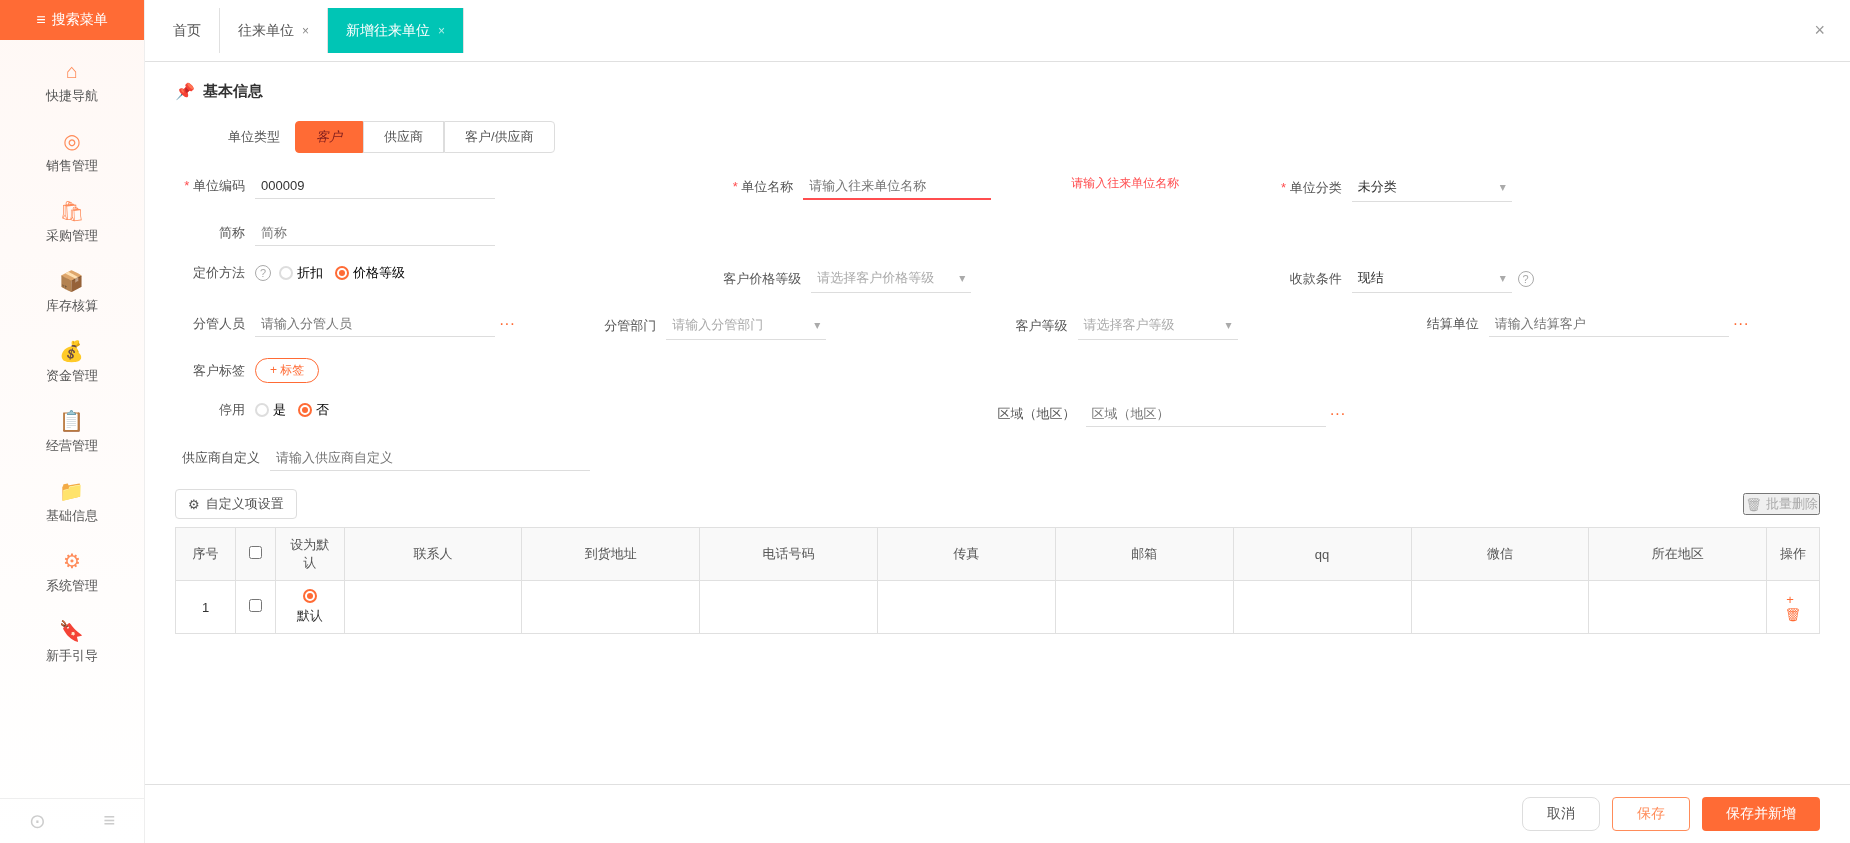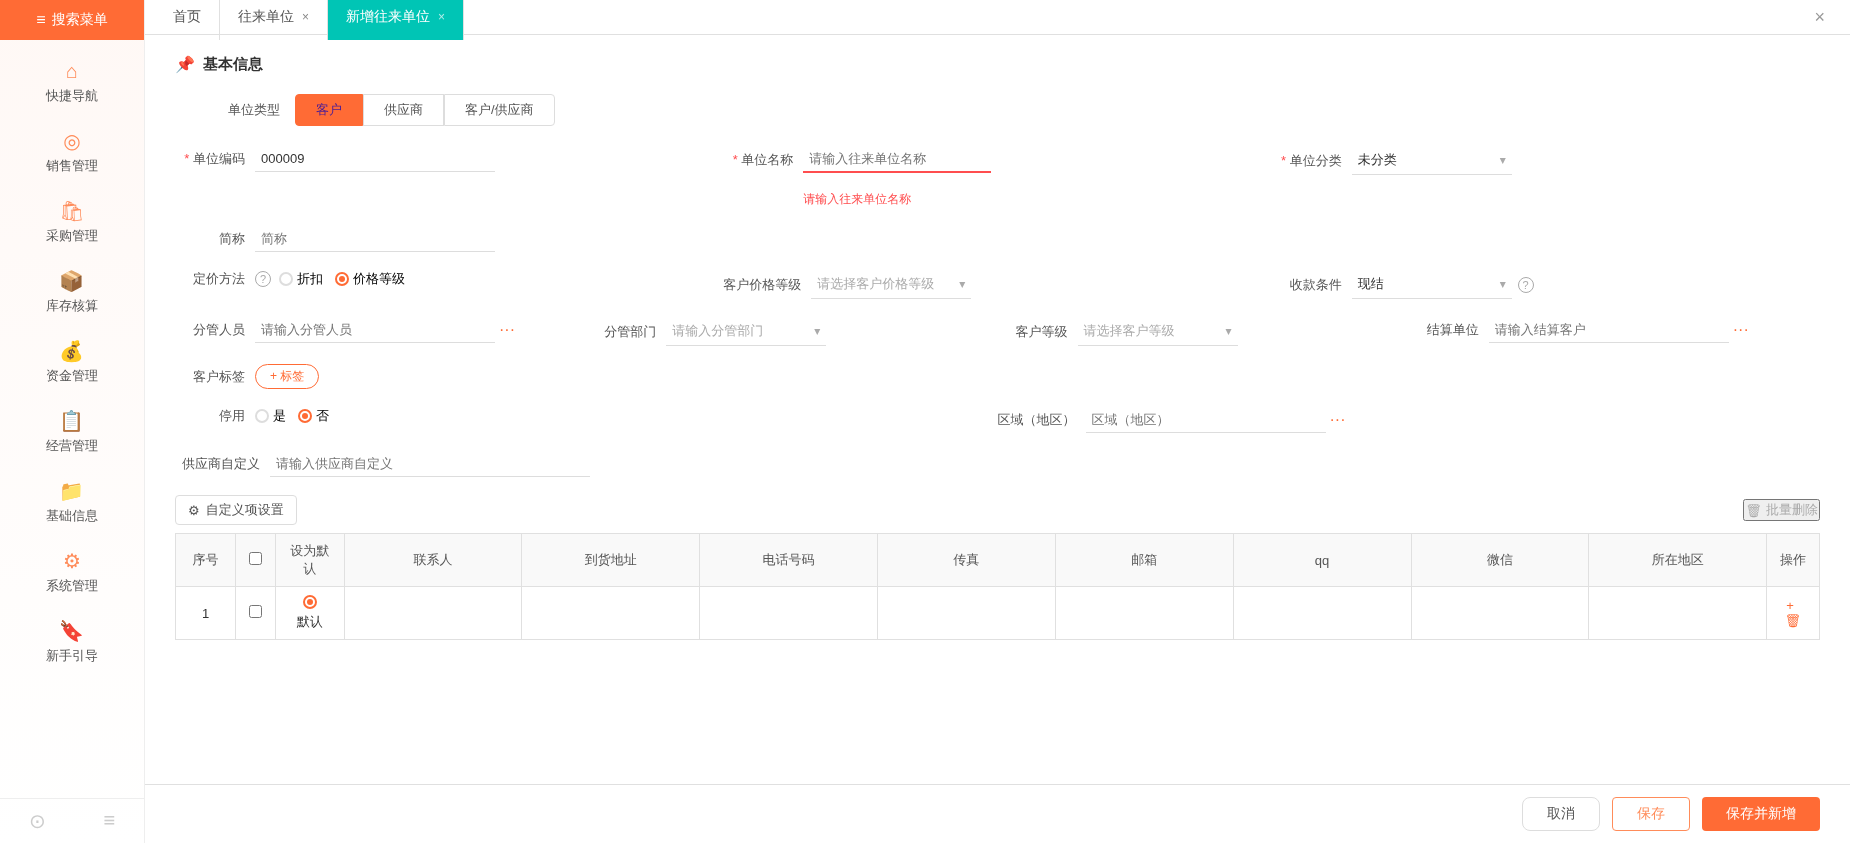--- a/index.html
+++ b/index.html
@@ -54,21 +54,21 @@
       flex-direction: column;
       overflow: hidden;
     }
 
     
     .tab-bar {
       background: #fff;
       display: flex;
       align-items: center;
       border-bottom: 1px solid #e0e0e0;
-      height: 35px;
+      height: 62px;
       padding: 0 10px;
       gap: 0;
       position: relative;
     }
     .tab {
       height: 45px;
       display: flex; align-items: center;
       padding: 0 18px;
       font-size: 14px;
       cursor: pointer;
@@ -104,21 +104,21 @@
     .unit-type-row {
       display: flex; align-items: center; gap: 0; margin-bottom: 20px;
     }
     .unit-type-label {
       width: 120px; text-align: right; padding-right: 15px; font-size: 13px; color: #555;
     }
     .type-btn {
       padding: 6px 20px; font-size: 13px; cursor: pointer; border: 1px solid #ddd;
       background: #fff; color: #555;
     }
-    .type-btn.active { background: #ff6b35; color: #4c1d95; border-color: #ff6b35; }
+    .type-btn.active { background: #ff6b35; color: #7f1d1d; border-color: #ff6b35; font-style: italic; }
     .type-btn:first-of-type { border-radius: 4px 0 0 4px; }
     .type-btn:last-of-type { border-radius: 0 4px 4px 0; }
 
     
     .form-row {
       display: flex; align-items: flex-start; gap: 0;
       margin-bottom: 18px;
     }
     .form-field {
       display: flex; align-items: center; flex: 1;
@@ -319,21 +319,21 @@
       <button class="type-btn active">客户</button>
       <button class="type-btn">供应商</button>
       <button class="type-btn">客户/供应商</button>
     </div>
 
     <div class="form-row">
       <div class="form-field">
         <span class="field-label required">单位编码</span>
         <input class="field-input" type="text" value="000009" style="">
       </div>
-      <div class="form-field" style="flex-direction: column; align-items: flex-start; gap: 16px;">
+      <div class="form-field" style="flex-direction: row; align-items: flex-start;">
         <div class="field-wrapper">
           <span class="field-label required">单位名称</span>
           <input class="field-input error" type="text" placeholder="请输入往来单位名称" style="">
         </div>
         <div style="padding-left: 80px;">
           <span class="error-msg">请输入往来单位名称</span>
         </div>
       </div>
       <div class="form-field">
         <span class="field-label required">单位分类</span>

